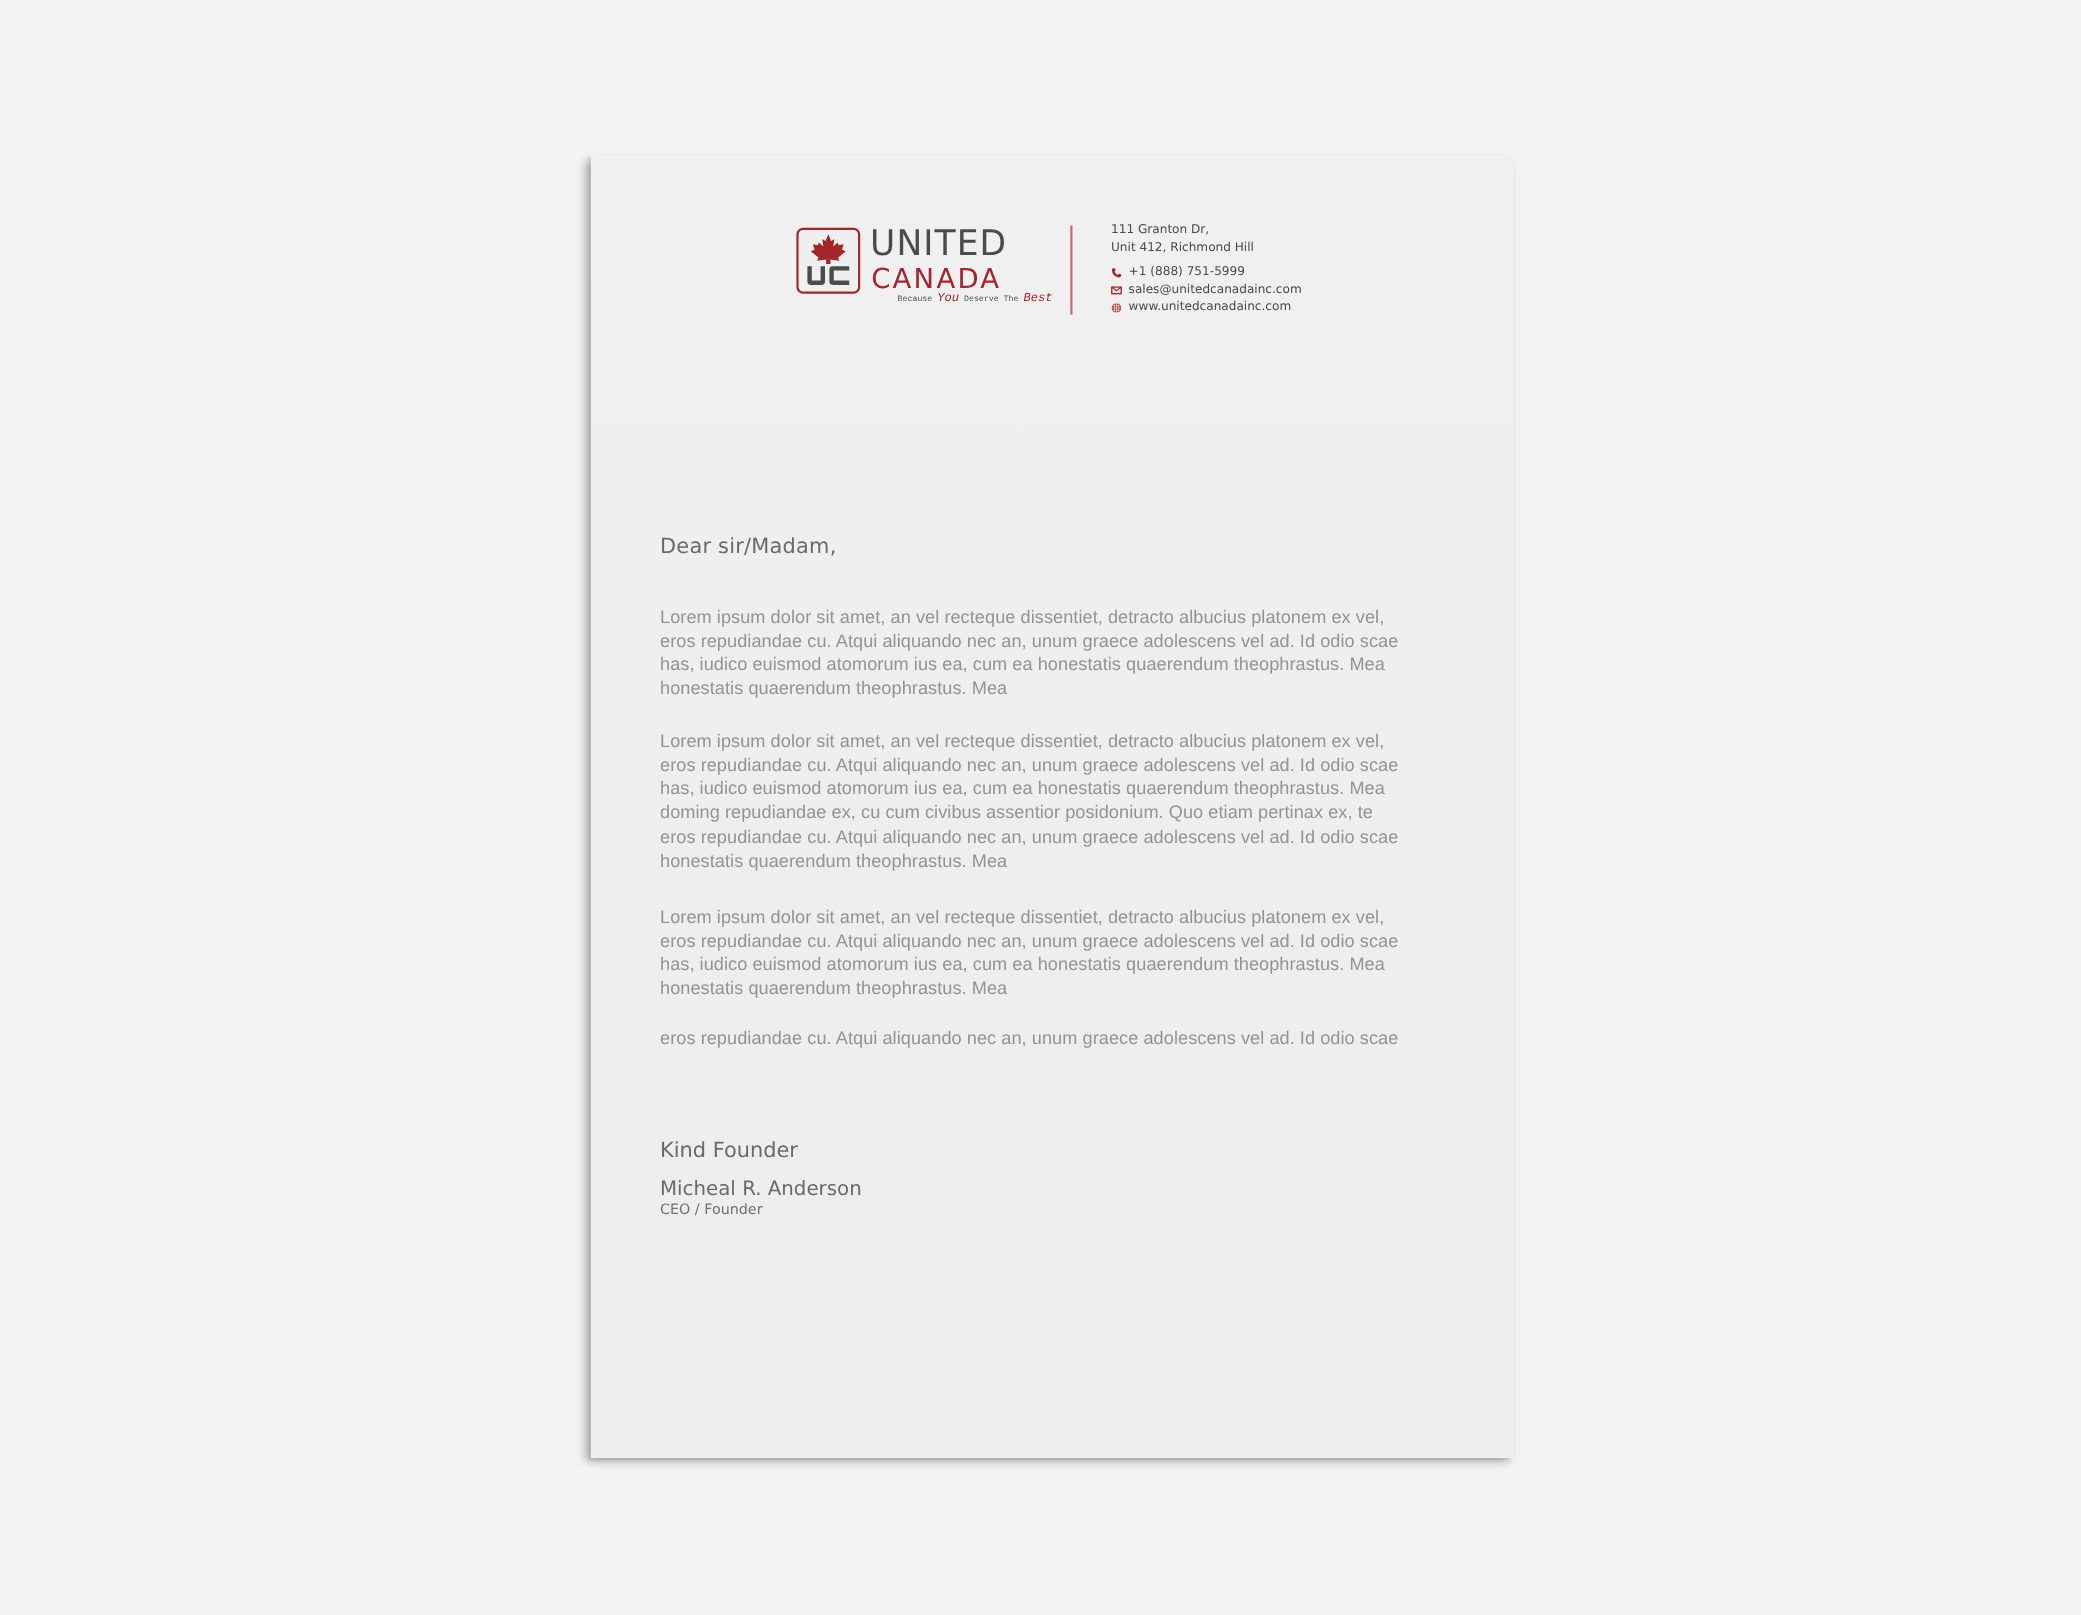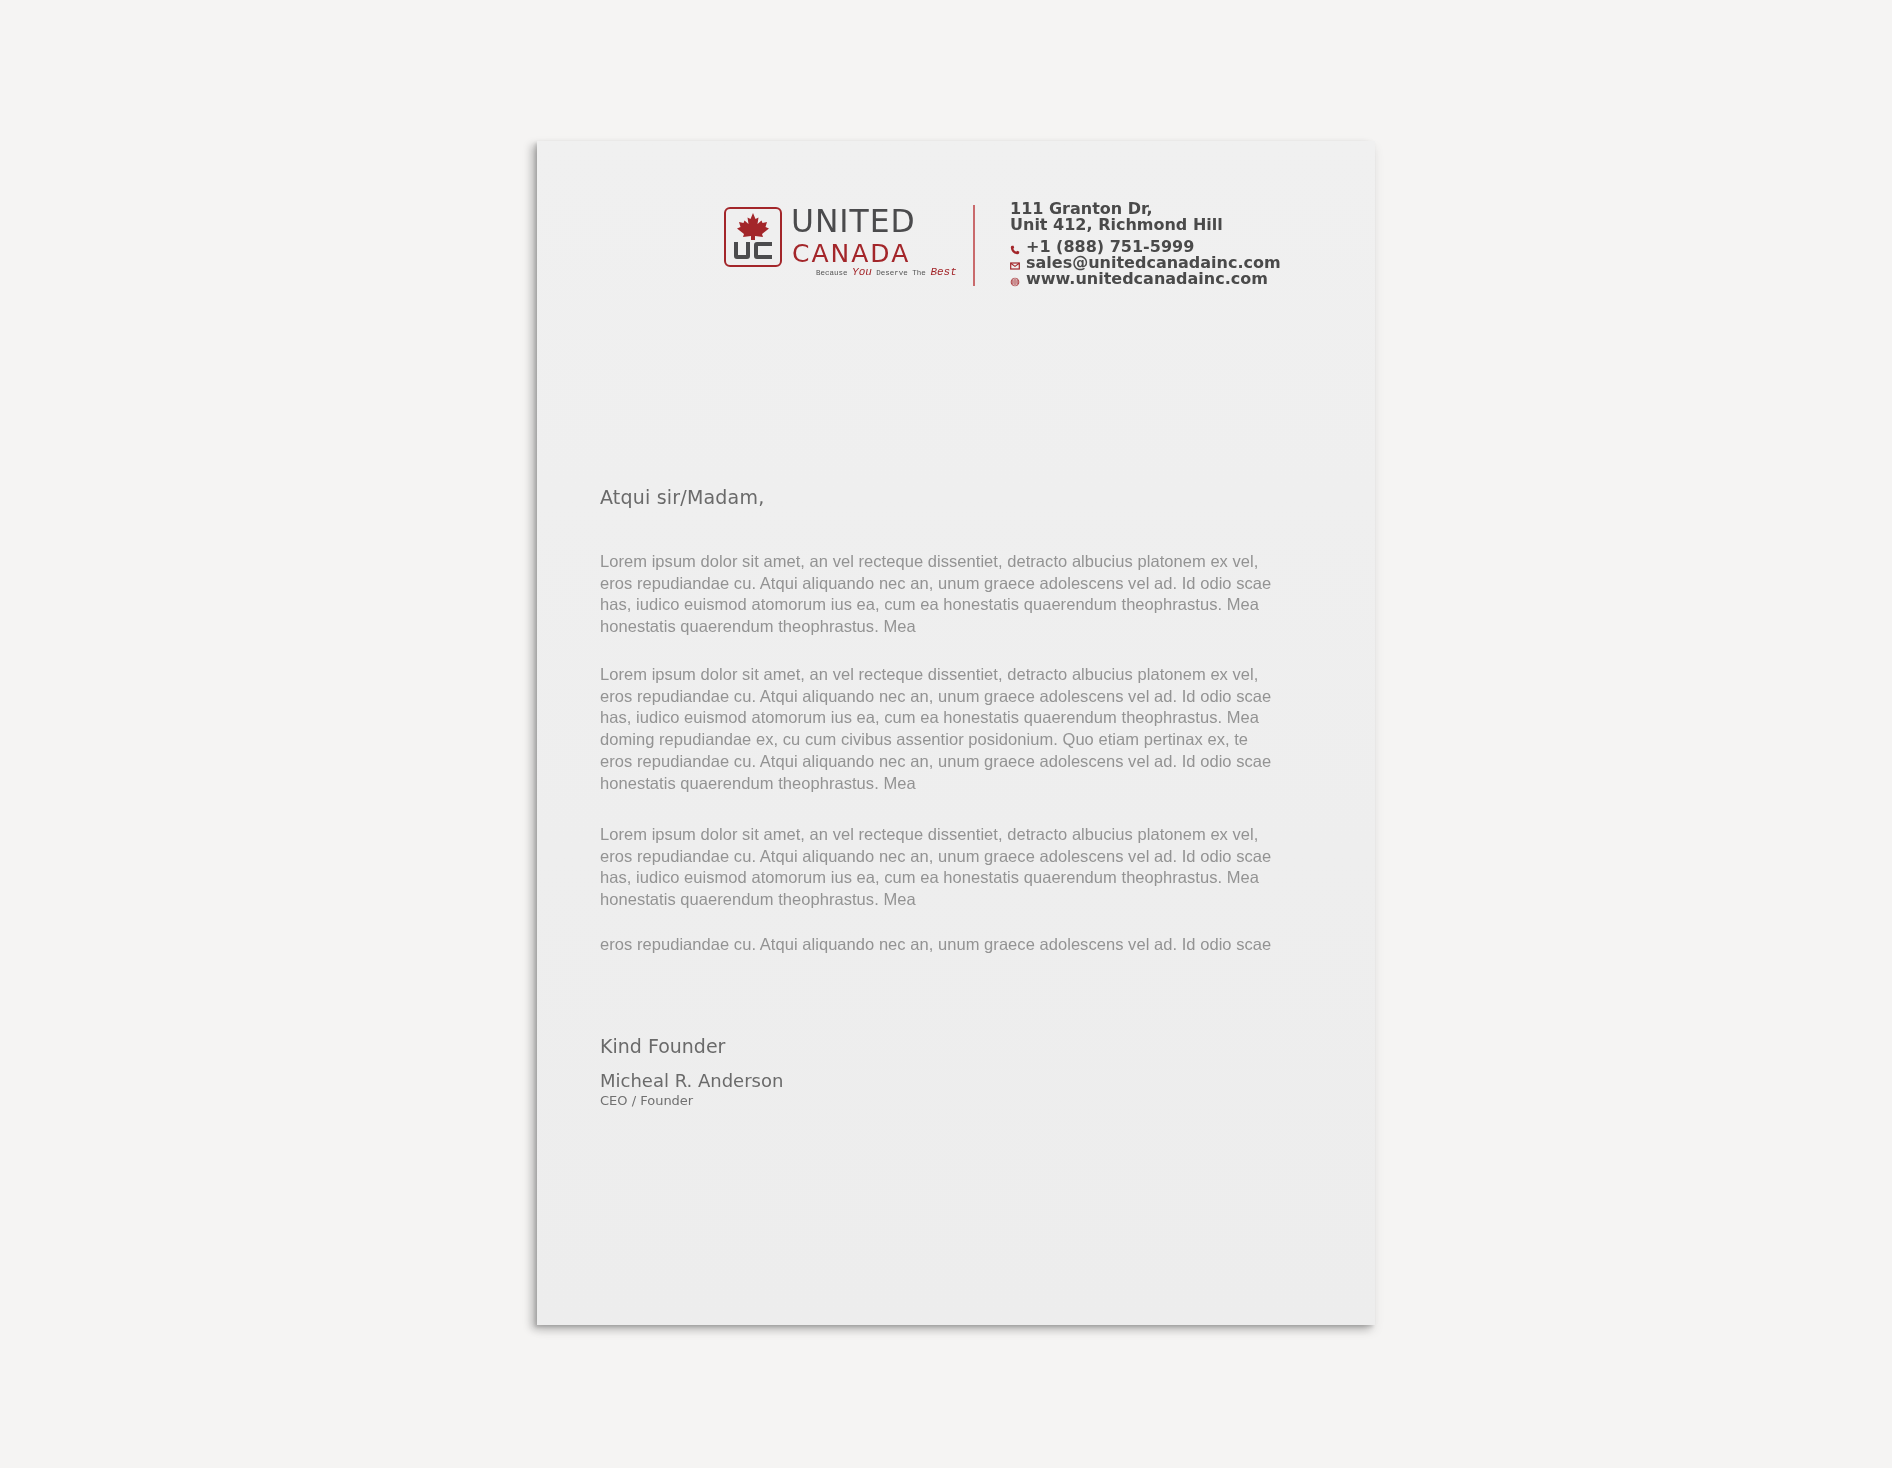--- a/index.html
+++ b/index.html
@@ -30,22 +30,22 @@
   }
   .tagline {
     position:absolute; left:279px; top:125px; font-size:7.5px; color:#555;
     font-family:Liberation Mono, monospace; white-space:nowrap;
   }
   .tagline .script { color:#a3262a; font-style:italic; font-size:11px; }
   .divider {
     position:absolute; left:436px; top:64px; width:1.5px; height:81px; background:#c96a6c;
   }
   .contact {
-    position:absolute; left:473px; top:60px; font-size:16px; color:#4a4a4a;
-    font-family:"DejaVu Sans", sans-serif; line-height:16px;font-weight:bold;
+    position:absolute; left:473px; top:60px; font-size:11px; color:#4a4a4a;
+    font-family:"DejaVu Sans", sans-serif; line-height:16px;
   }
   .contact .addr { margin-bottom:6px; }
   .contact .row { display:flex; align-items:center; height:16px; }
   .contact .ico { width:10px; height:10px; margin-right:6px; display:inline-block; color:#a3262a; }
   .salutation {
     position:absolute; left:63px; top:345px; font-size:19px; color:#6a6a6a;
     font-family:"DejaVu Sans", sans-serif; letter-spacing:0.2px;
   }
   .para {
     position:absolute; left:63px; width:720px; font-size:16.5px; line-height:21.7px;
@@ -118,21 +118,21 @@
         <svg width="10" height="10" viewBox="0 0 10 10">
             <circle cx="5" cy="5" r="4.3" fill="#a3262a"></circle>
             <path d="M0.8 5 H9.2 M5 0.7 V9.3 M1.5 3 H8.5 M1.5 7 H8.5" stroke="#efefef" stroke-width="0.6"></path>
             <ellipse cx="5" cy="5" rx="2" ry="4.3" fill="none" stroke="#efefef" stroke-width="0.6"></ellipse>
           </svg>
       </span>
       <span>www.unitedcanadainc.com</span>
     </div>
   </div>
 
-  <div class="salutation">Atqui sir/Madam,</div>
+  <div class="salutation">Dear sir/Madam,</div>
 
   <div class="para" style="top:410px;">
     <span>Lorem ipsum dolor sit amet, an vel recteque dissentiet, detracto albucius platonem ex vel,</span>
     <span>eros repudiandae cu. Atqui aliquando nec an, unum graece adolescens vel ad. Id odio scae</span>
     <span>has, iudico euismod atomorum ius ea, cum ea honestatis quaerendum theophrastus. Mea</span>
     <span>honestatis quaerendum theophrastus. Mea</span>
   </div>
 
   <div class="para" style="top:523px;">
     <span>Lorem ipsum dolor sit amet, an vel recteque dissentiet, detracto albucius platonem ex vel,</span>

